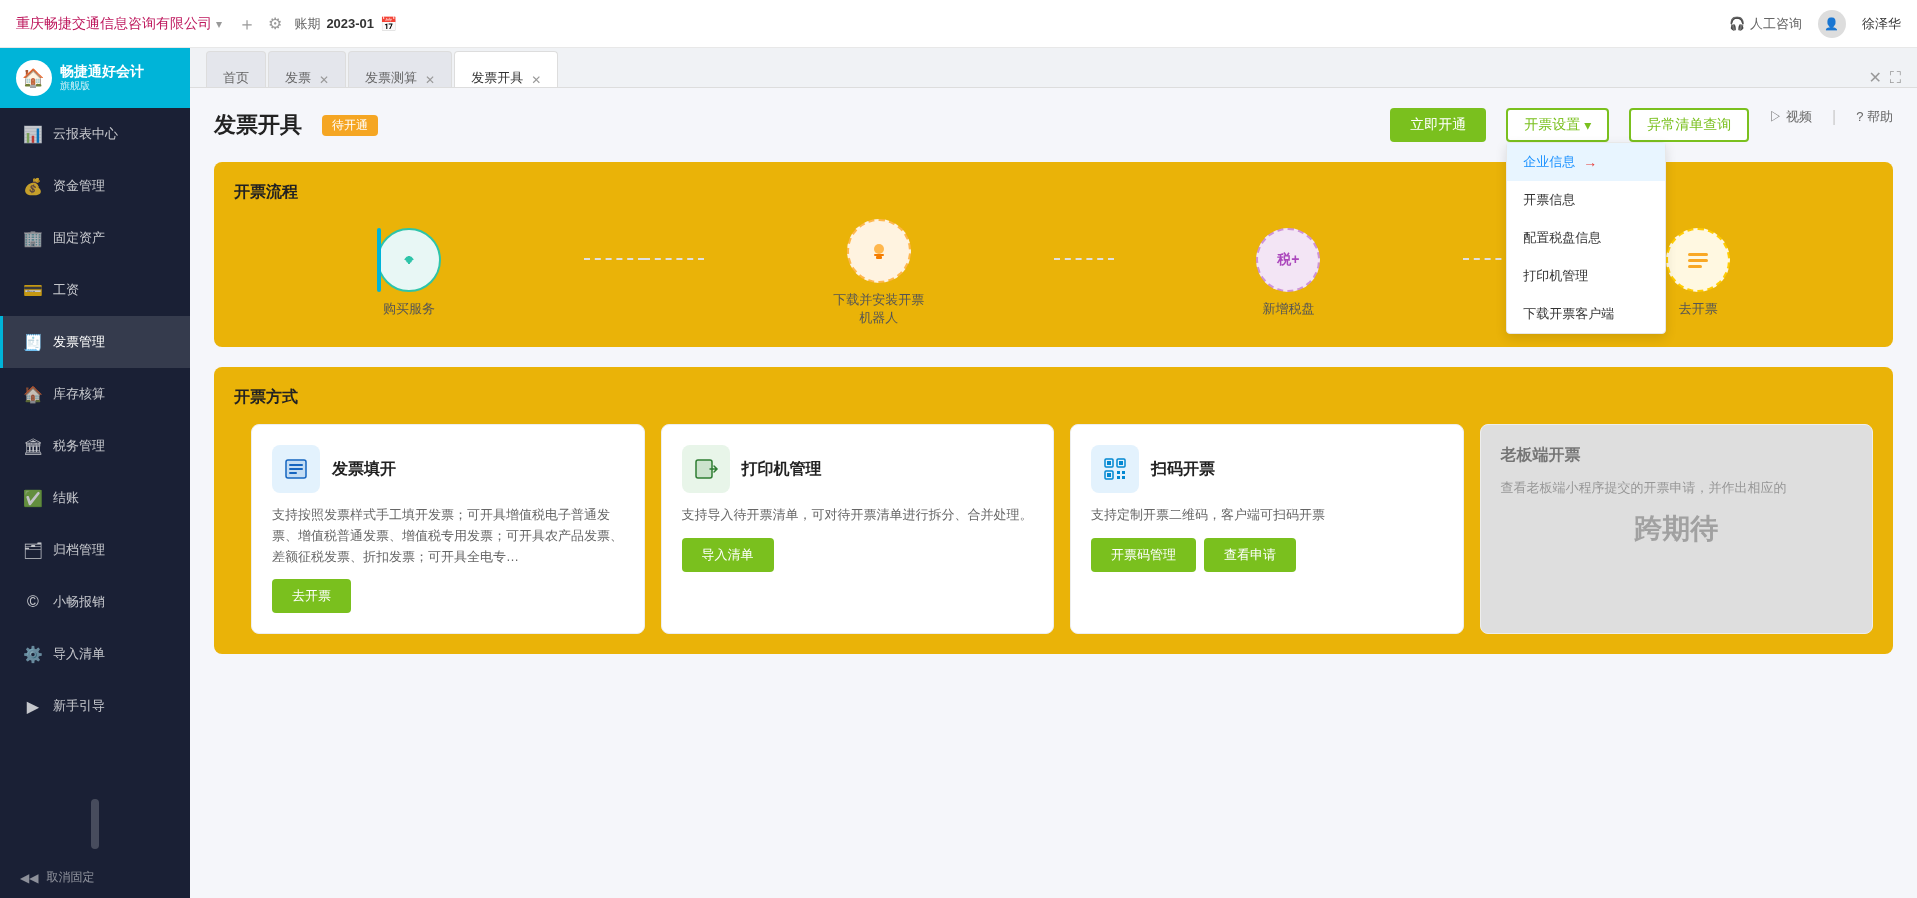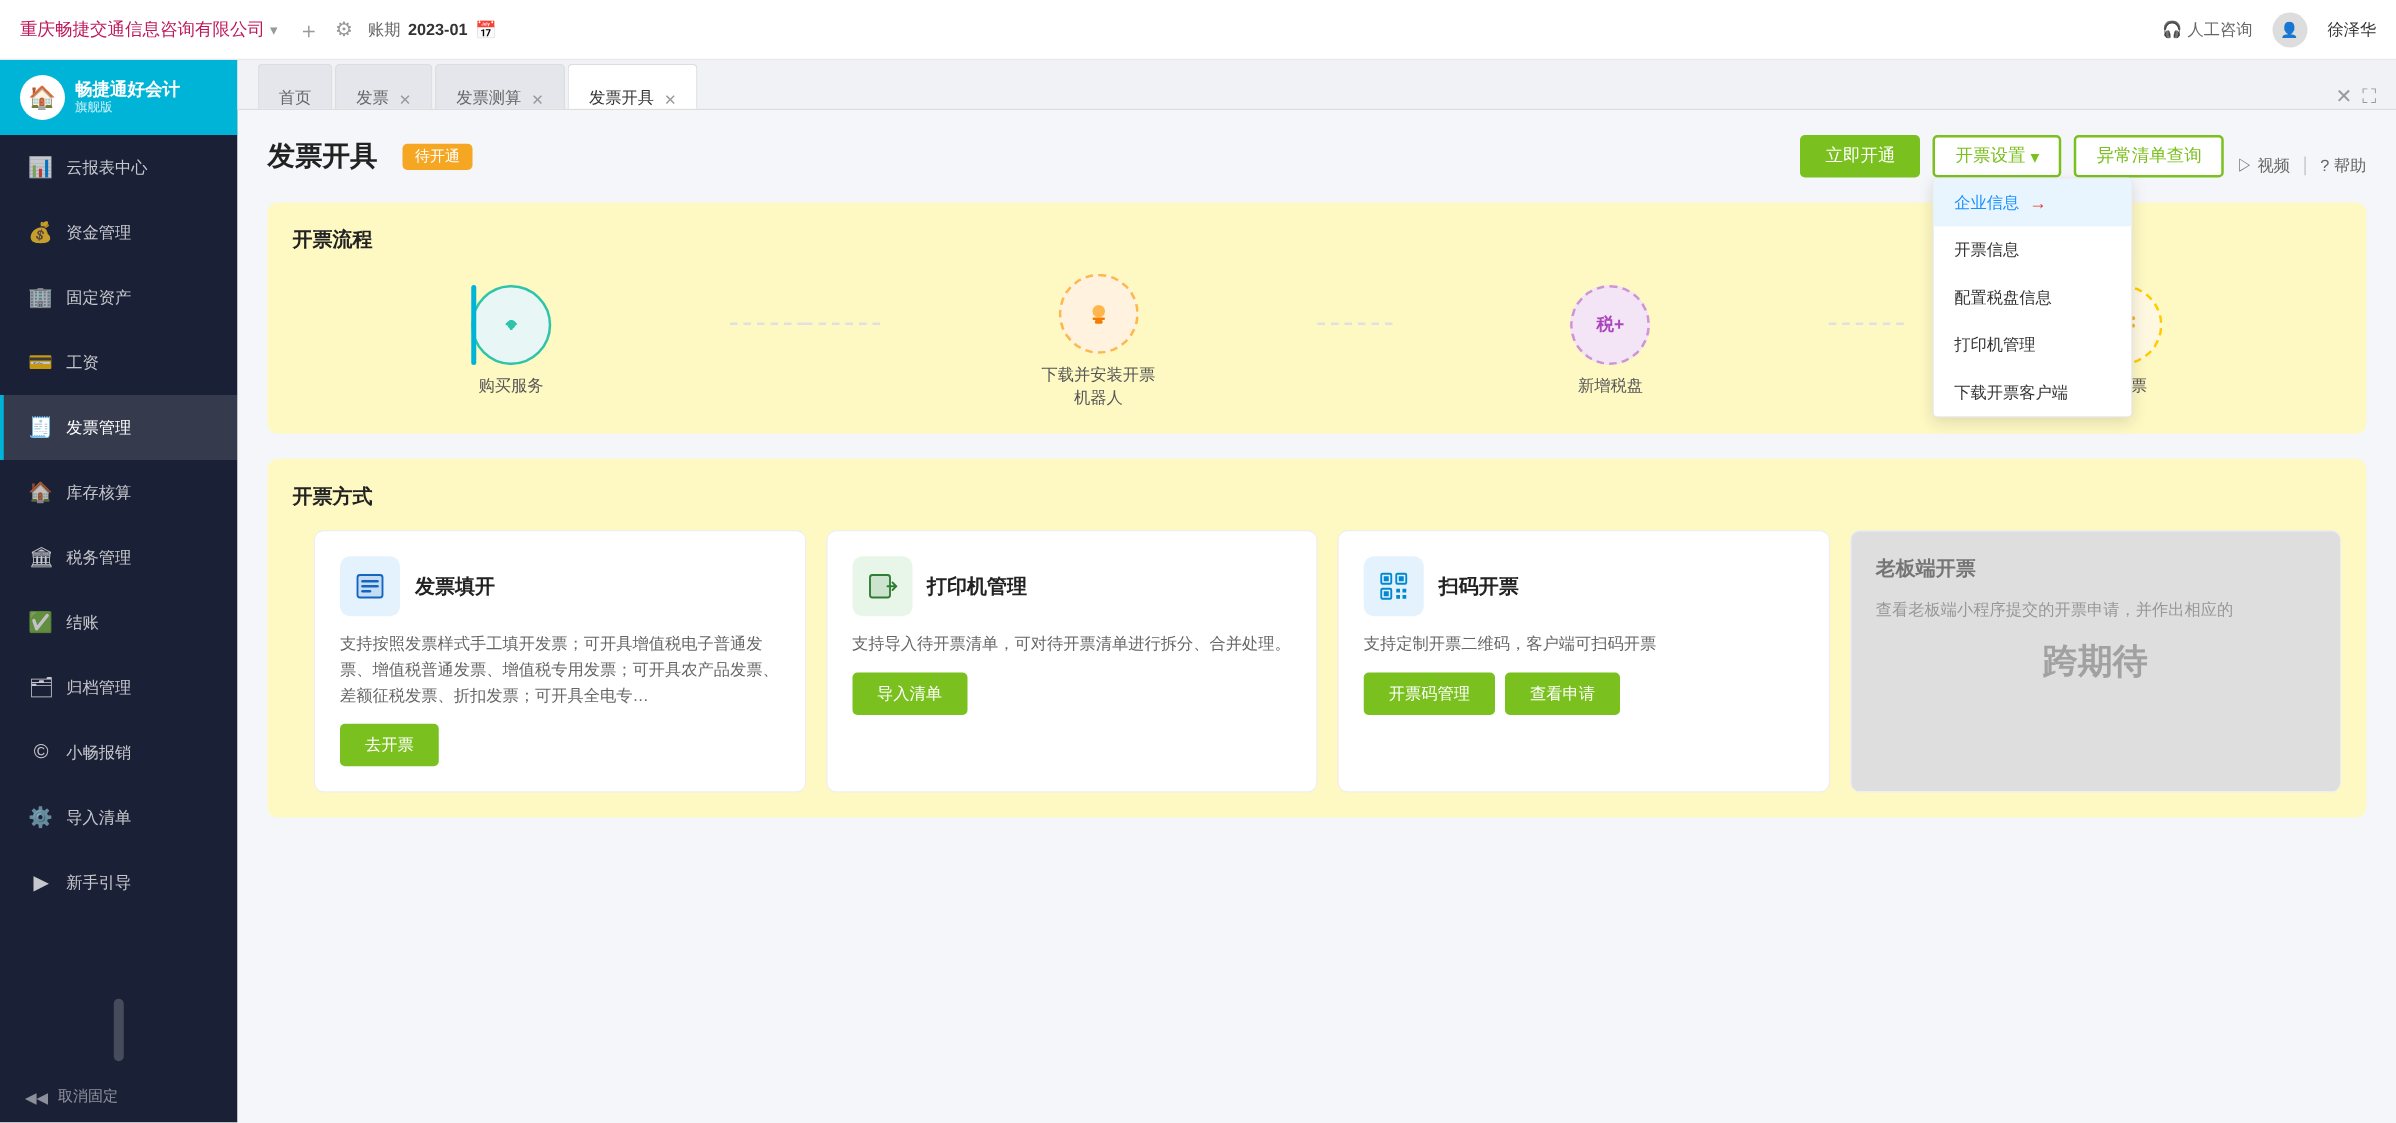--- a/index.html
+++ b/index.html
@@ -93,21 +93,21 @@
     
     .page-content { flex: 1; padding: 20px 24px; overflow-y: auto; position: relative; }
 
     
     .page-header { display: flex; align-items: center; justify-content: space-between; margin-bottom: 20px; }
     .page-title { font-size: 22px; font-weight: bold; color: #222; margin-right: 10px; }
     .status-badge {
       display: inline-block; padding: 2px 10px; background: #f5a623; color: #fff;
       border-radius: 4px; font-size: 12px; vertical-align: middle;
     }
-    .header-actions { display: flex; gap: 10px; align-items: flex-end; }
+    .header-actions { display: flex; gap: 20px; align-items: flex-start; }
     .btn-primary { background: #7ac01e; color: #fff; border: none; padding: 8px 20px; border-radius: 4px; font-size: 14px; cursor: pointer; }
     .btn-settings {
       background: #fff; color: #7ac01e; border: 2px solid #7ac01e; padding: 6px 16px;
       border-radius: 4px; font-size: 14px; cursor: pointer; display: flex; align-items: center; gap: 4px;
       position: relative;
     }
     .btn-abnormal { background: #fff; color: #7ac01e; border: 2px solid #7ac01e; padding: 6px 16px; border-radius: 4px; font-size: 14px; cursor: pointer; }
     .btn-video { background: none; border: none; color: #666; font-size: 13px; cursor: pointer; }
     .btn-help { background: none; border: none; color: #666; font-size: 13px; cursor: pointer; }
     .divider-v { color: #ccc; }
@@ -119,21 +119,21 @@
       box-shadow: 0 4px 12px rgba(0,0,0,0.12); z-index: 100;
     }
     .dropdown-item {
       padding: 10px 16px; font-size: 13px; color: #333; cursor: pointer;
       display: flex; align-items: center; gap: 8px;
     }
     .dropdown-item.highlighted { background: #e8f5ff; color: #1890ff; }
     .dropdown-arrow { color: #e53935; font-size: 14px; }
 
     
-    .section { background: #fef9c3; border-radius: 8px; padding: 20px; margin-bottom: 20px; }
+    .section { background: #eab308; border-radius: 8px; padding: 20px; margin-bottom: 20px; }
     .section-title { font-size: 16px; font-weight: bold; color: #222; margin-bottom: 16px; }
 
     
     .flow-steps { display: flex; align-items: center; gap: 0; }
     .flow-step { display: flex; flex-direction: column; align-items: center; gap: 8px; position: relative; flex: 1; }
     .flow-step-icon {
       width: 64px; height: 64px; border-radius: 50%;
       display: flex; align-items: center; justify-content: center; font-size: 24px;
     }
     .step-buy .flow-step-icon { background: #e8f7f5; color: #2ec4a9; border: 2px solid #2ec4a9; }

